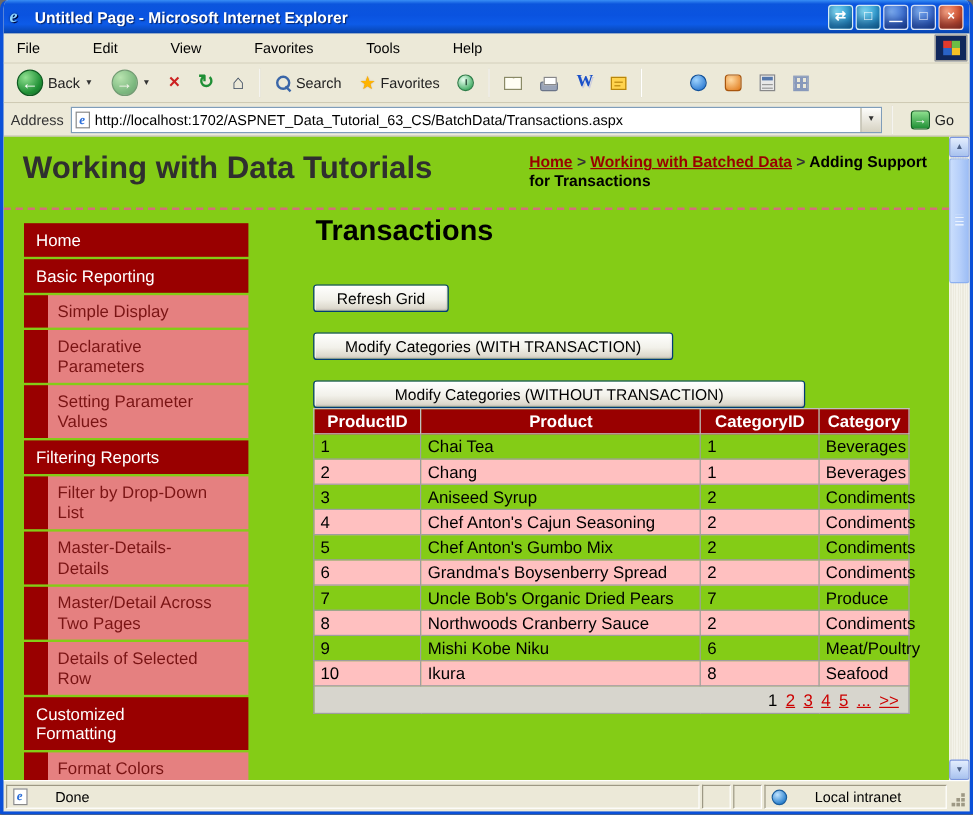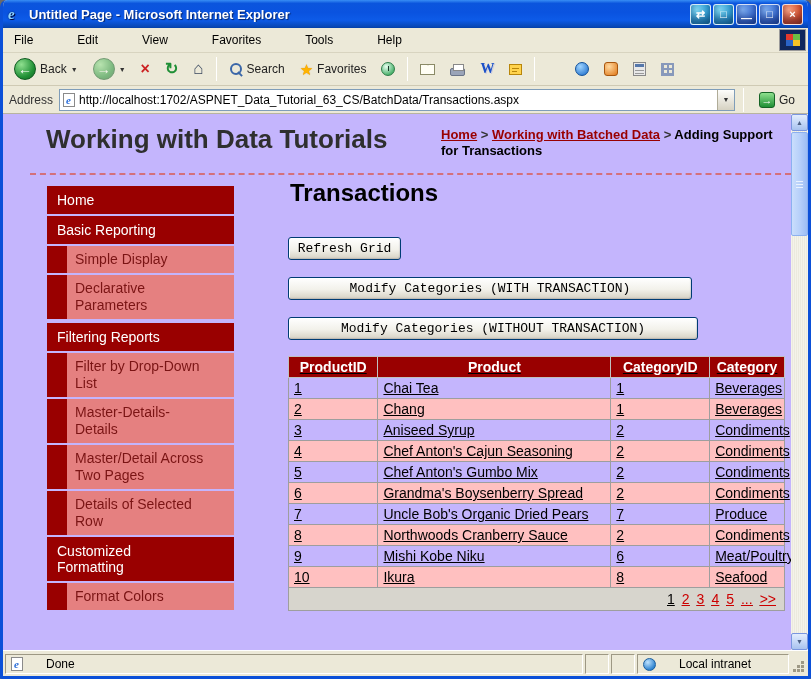--- a/index.html
+++ b/index.html
@@ -89,21 +89,21 @@
   .addr-input { flex:1; border:none; outline:none; font:12px "Liberation Sans",sans-serif; color:#000; background:transparent; }
   .addr-drop { width:17px; height:20px; background:linear-gradient(#FDFDFB,#D6D2C2); border-left:1px solid #B0AC98;
     display:flex; align-items:center; justify-content:center; font-size:7px; color:#333; flex:none; }
   .go-btn { display:flex; align-items:center; gap:4px; padding:2px 7px; font-size:12px; color:#222; }
   .go-icon { width:16px; height:16px; border-radius:3px; color:#fff; font-weight:bold; font-size:11px;
     display:flex; align-items:center; justify-content:center;
     background:linear-gradient(#8EE08E,#1F8F35); border:1px solid #156325; }
 
   
   .client { position:relative; height:536px; background:#fff; }
-  .pageview { position:absolute; left:0; top:0; right:17px; bottom:0; overflow:hidden; background:#c4b5fd;padding-left:27px; }
+  .pageview { position:absolute; left:0; top:0; right:17px; bottom:0; overflow:hidden; background:#84cc16; }
 
   
   .vscroll { position:absolute; right:0; top:0; bottom:0; width:17px;
     background:repeating-linear-gradient(90deg,#F4F3EA 0 1px,#ECEADE 1px 2px); }
   .sb-btn { position:absolute; left:0; width:17px; height:17px; border:1px solid #7A96DF; border-radius:2px;
     background:linear-gradient(180deg,#E3EDFD,#C0D4F6 60%,#A8C2EE); color:#4D6185; font-size:7px;
     display:flex; align-items:center; justify-content:center; }
   .sb-up { top:0; } .sb-down { bottom:0; }
   .sb-thumb { position:absolute; left:0; top:18px; width:17px; height:104px; border:1px solid #8CB0F0; border-radius:2px;
     background:linear-gradient(90deg,#CADEFC,#B7D0FA 50%,#9CBDF5); }
@@ -123,31 +123,31 @@
   .page-body { position:relative; height:475px; }
   .sidebar { position:absolute; left:17px; top:11px; width:187px; }
   .side-l1 { background:#990000; color:#fff; font-size:14px; line-height:16px;
     padding:6px 45px 6px 10px; margin-bottom:2px; cursor:pointer; }
   .side-l2 { display:flex; margin-bottom:2px; cursor:pointer; }
   .side-l2 .strip { width:20px; background:#990000; flex:none; }
   .side-l2 .l2body { flex:1; background:#E58080; color:#7A1414; font-size:14px; line-height:17px; padding:5px 22px 5px 8px; }
 
   .main { position:absolute; left:258px; top:2px; right:10px; }
   .main h1 { font-size:24px; font-weight:bold; color:#000; margin:2px 0 0 2px; }
-  .btn { font-family:Liberation Mono, monospace; font-size:13px; color:#000; text-align:center;
+  .btn { font-family:Liberation Sans, sans-serif; font-size:13px; color:#000; text-align:center;
     border:1px solid #003C74; border-radius:3px; height:23px; cursor:pointer;
     background:linear-gradient(180deg,#FFFFFF 0%,#F2F1EA 55%,#DCD8CC 90%,#CFCABD 100%);
     box-shadow:inset -1px -1px 1px rgba(0,0,60,.10), inset 1px 1px 0 #fff; }
   .btn-refresh { margin-top:30px; min-width:113px; display:block; }
   .btn-wide { display:block; margin-top:17px; }
-  .btn-w1 { width:404px; } .btn-w2 { width:410px; }
-
-  
-  table.grid { border-collapse:collapse; table-layout:fixed; width:497px; margin-top:16px;
-    font-size:14px; border:1px solid #666;text-decoration:underline; }
+  .btn-w1 { width:300px; } .btn-w2 { width:410px; }
+
+  
+  table.grid { border-collapse:collapse; table-layout:fixed; width:497px; 
+    font-size:14px; border:1px solid #666; }
   .grid th { background:#990000; color:#fff; font-weight:bold; padding:2px 4px; border:1px solid #C0C0C0; text-align:center; }
   .grid td { padding:2px 5px; border:1px solid #9E9E9E; color:#000; text-align:left; vertical-align:middle; }
   .grid th:nth-child(1) { width:86px; } .grid th:nth-child(2) { width:224px; }
   .grid th:nth-child(3) { width:95px; } .grid th:nth-child(4) { width:72px; }
   .grid tr.alt { background:#FFC0C0; }
   .grid td.pager-cell { background:#D7D5CD; text-align:right; padding:3px 8px; border:1px solid #9E9E9E; }
   .pg-cur { color:#000; margin-left:7px; }
   .pg-link { color:#CC0000; text-decoration:underline; margin-left:7px; cursor:pointer; }
 
   
@@ -290,20 +290,21 @@
             <div class="side-l2">
               <span class="strip"></span>
               <span class="l2body">Simple Display</span>
             </div>
             <div class="side-l2">
               <span class="strip"></span>
               <span class="l2body">Declarative Parameters</span>
             </div>
             <div class="side-l2">
               <span class="strip"></span>
+              <span class="l2body">Setting Parameter Values</span>
             </div>
             <div class="side-l1">Filtering Reports</div>
             <div class="side-l2">
               <span class="strip"></span>
               <span class="l2body">Filter by Drop-Down List</span>
             </div>
             <div class="side-l2">
               <span class="strip"></span>
               <span class="l2body">Master-Details-Details</span>
             </div>

